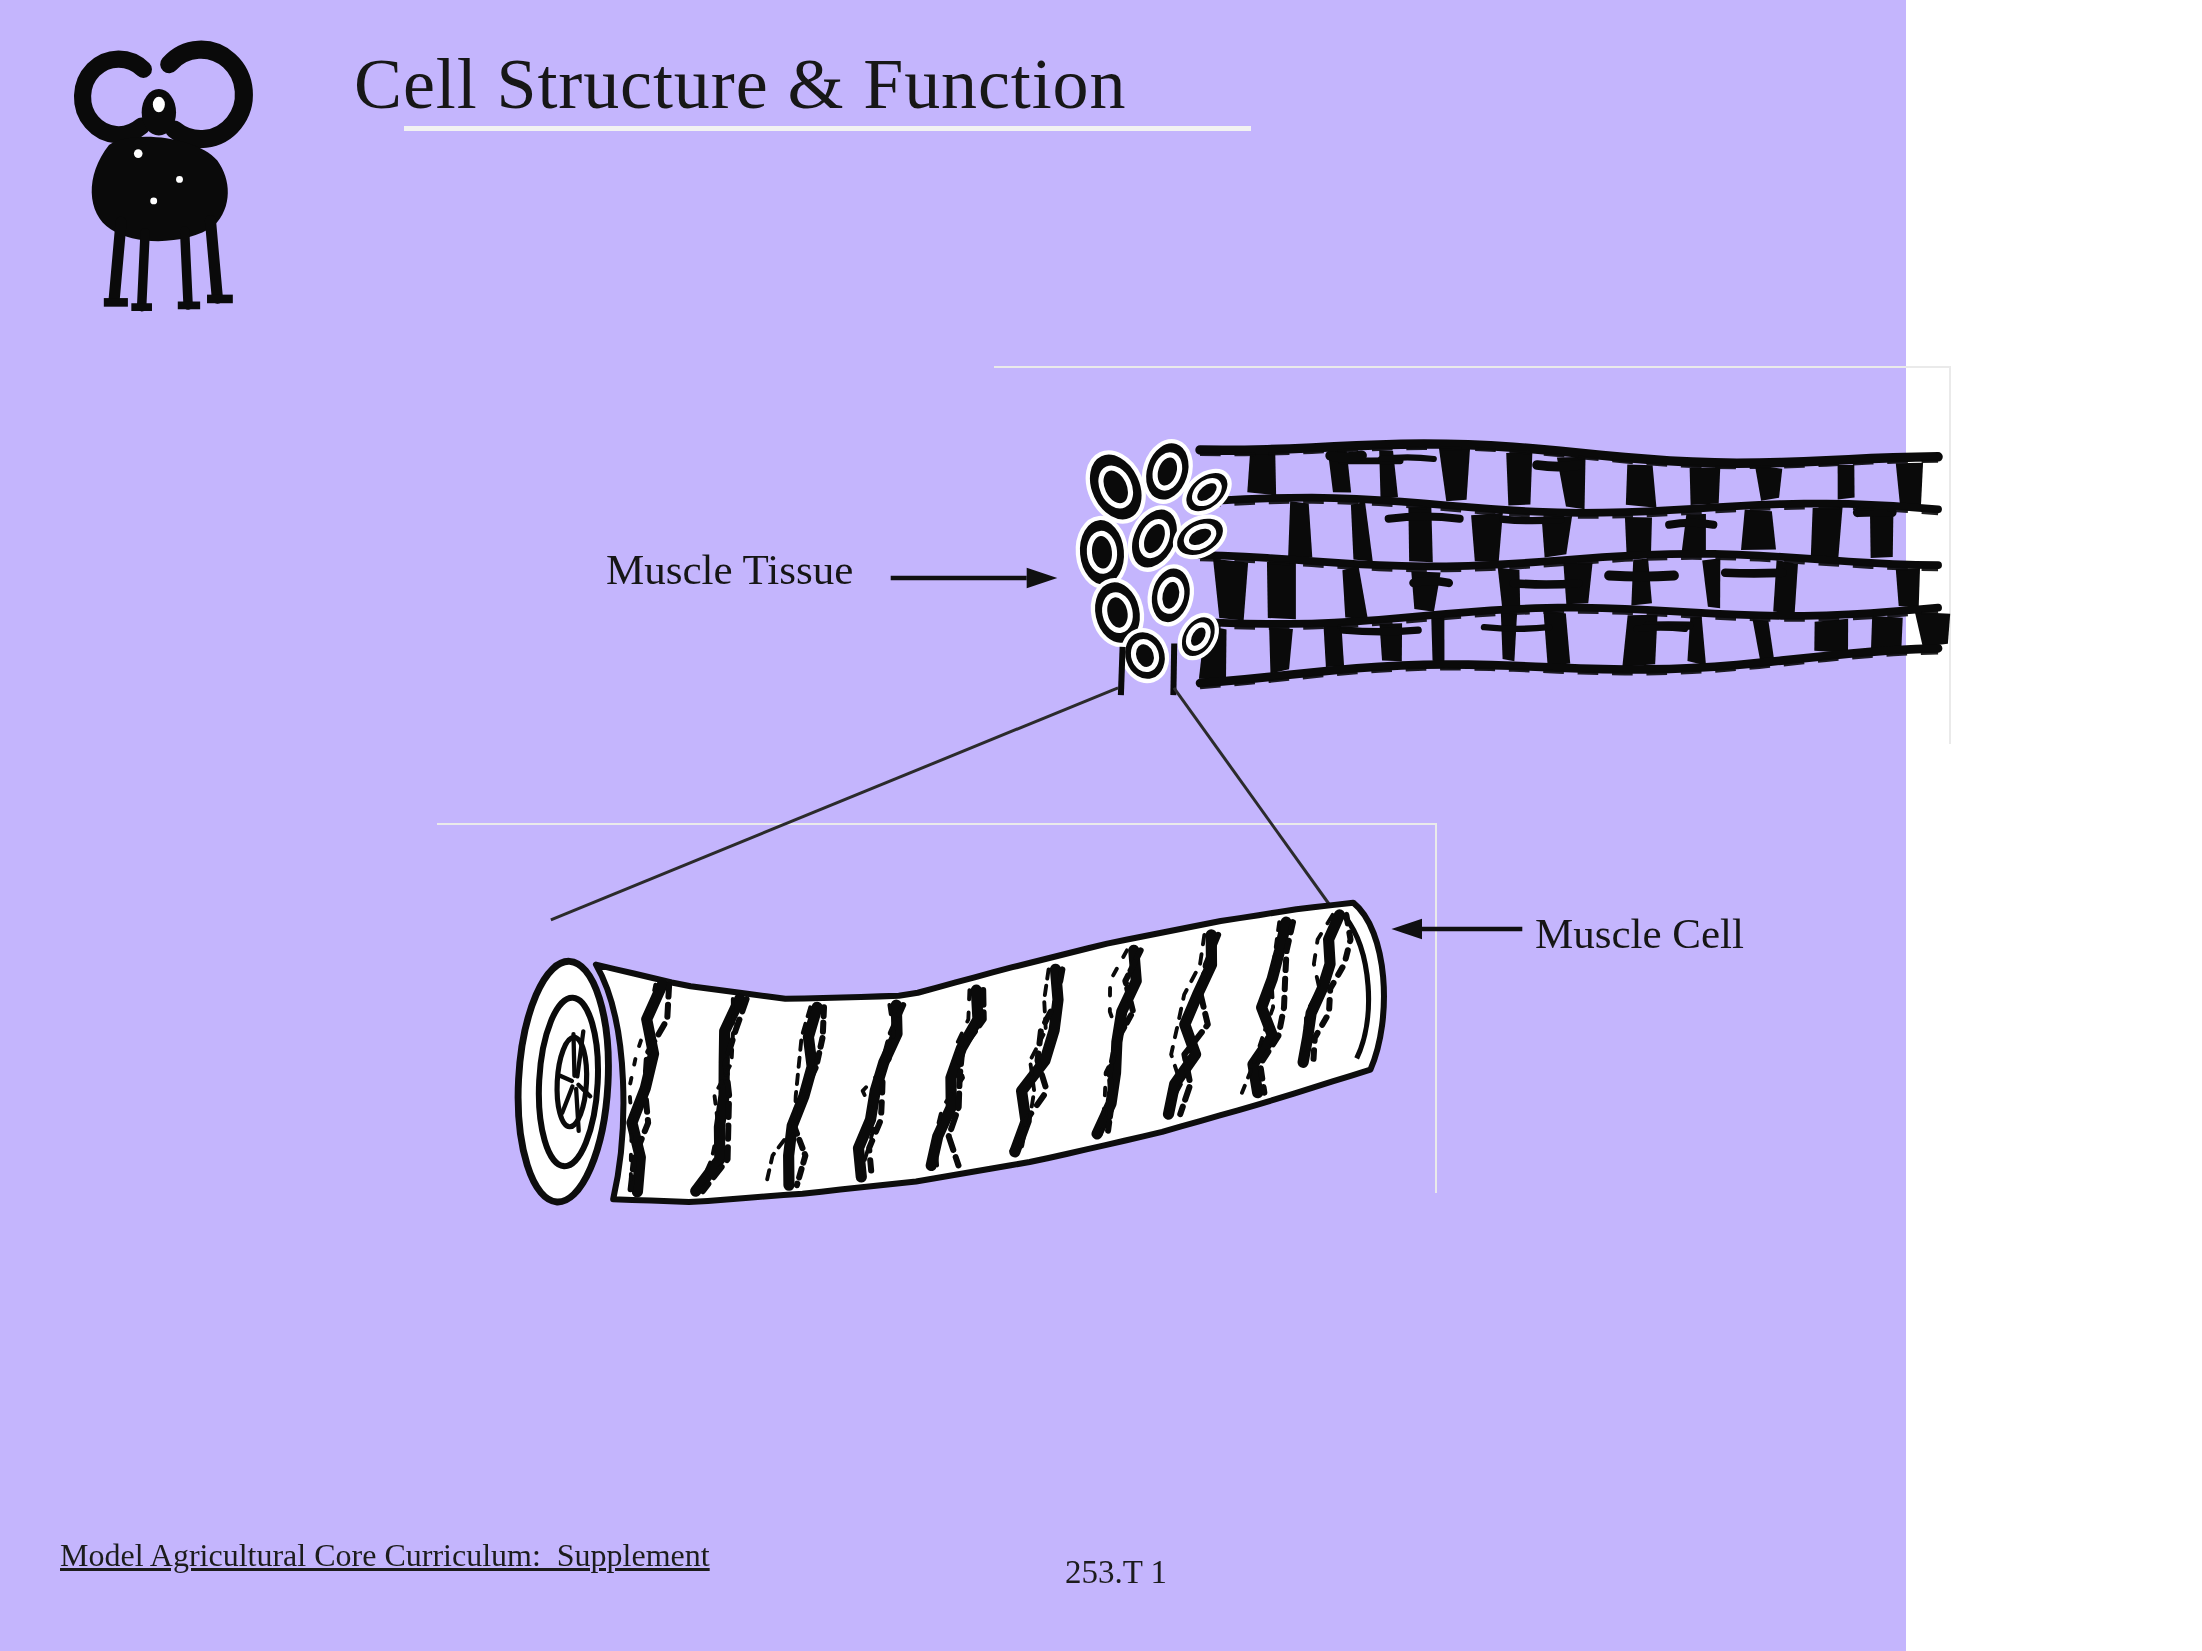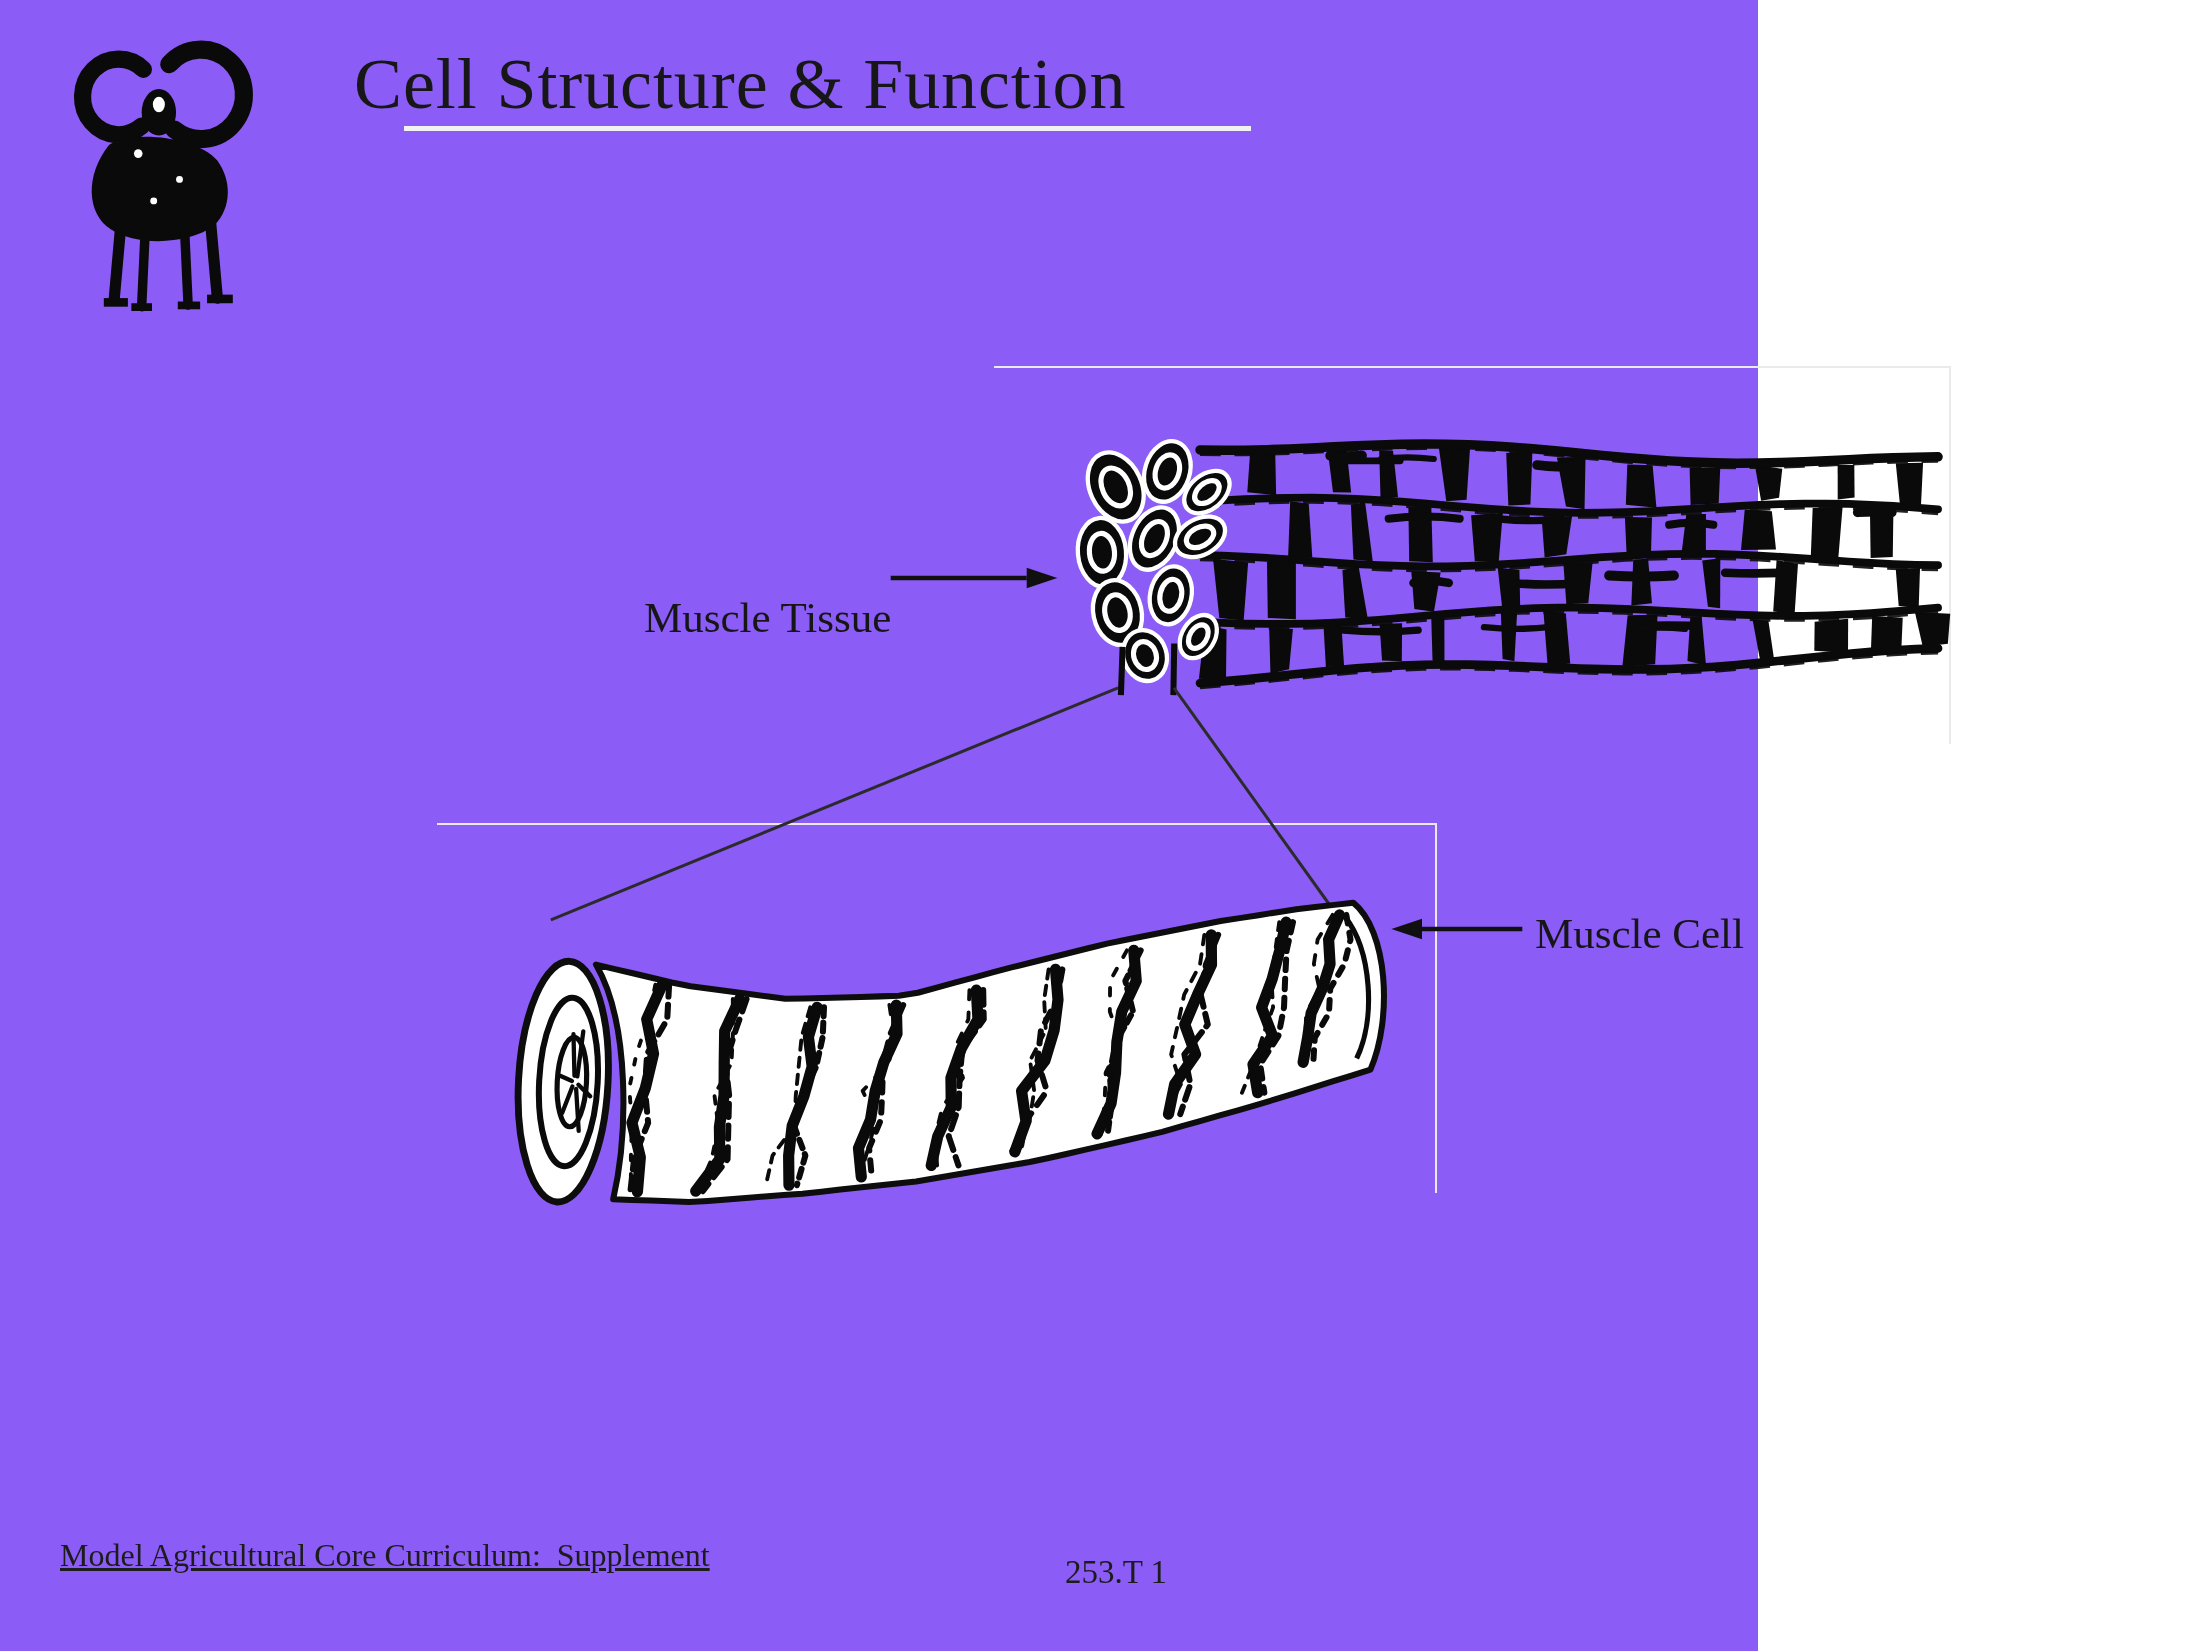--- a/index.html
+++ b/index.html
@@ -1,27 +1,27 @@
 <!DOCTYPE html>
 <html style="font-size:13.8px"><head>
 <meta charset="utf-8">
 <style>
   html,body{margin:0;padding:0;background:#ffffff;}
   body{width:2203px;height:1652px;overflow:hidden;
        font-family:"Liberation Serif","DejaVu Serif",serif;color:#141414;}
-  .slide{position:relative;width:1758px;height:1652px;background:#8b5cf6;}
+  .slide{position:relative;width:1906px;height:1652px;background:#c4b5fd;}
   .abs{position:absolute;}
   .header-title{left:354px;top:45px;font-size:72px;line-height:1.1;letter-spacing:0.9px;color:#171717;}
   .scan-smudge{left:404px;top:126px;width:847px;height:5.2px;background:#f2f2f2;}
   .slide-title{left:753px;top:250px;font-size:114px;font-weight:bold;line-height:1.05;color:#0d0d0d;}
   .ph-box{border-top:2.6px solid #eaeaea;border-right:2.6px solid #eaeaea;}
   .ph-top{left:994px;top:366px;width:955px;height:376px;}
   .ph-bottom{left:437px;top:823px;width:998px;height:368px;}
   .lbl{font-size:43px;color:#161616;white-space:nowrap;}
-  .lbl-tissue{left:644px;top:545px;margin-top:48px;}
+  .lbl-tissue{left:606px;top:545px;}
   .lbl-cell{left:1535px;top:909px;}
   .footer-line{font-size:32px;color:#1c1c1c;white-space:pre;text-decoration:underline;}
   .f1{left:60px;top:1537px;}
   .f2{left:60px;top:1590px;}
   .pagecode{left:1065px;top:1554px;font-size:33px;color:#1c1c1c;}
   svg{display:block;}
 </style>
 </head>
 <body>
 

